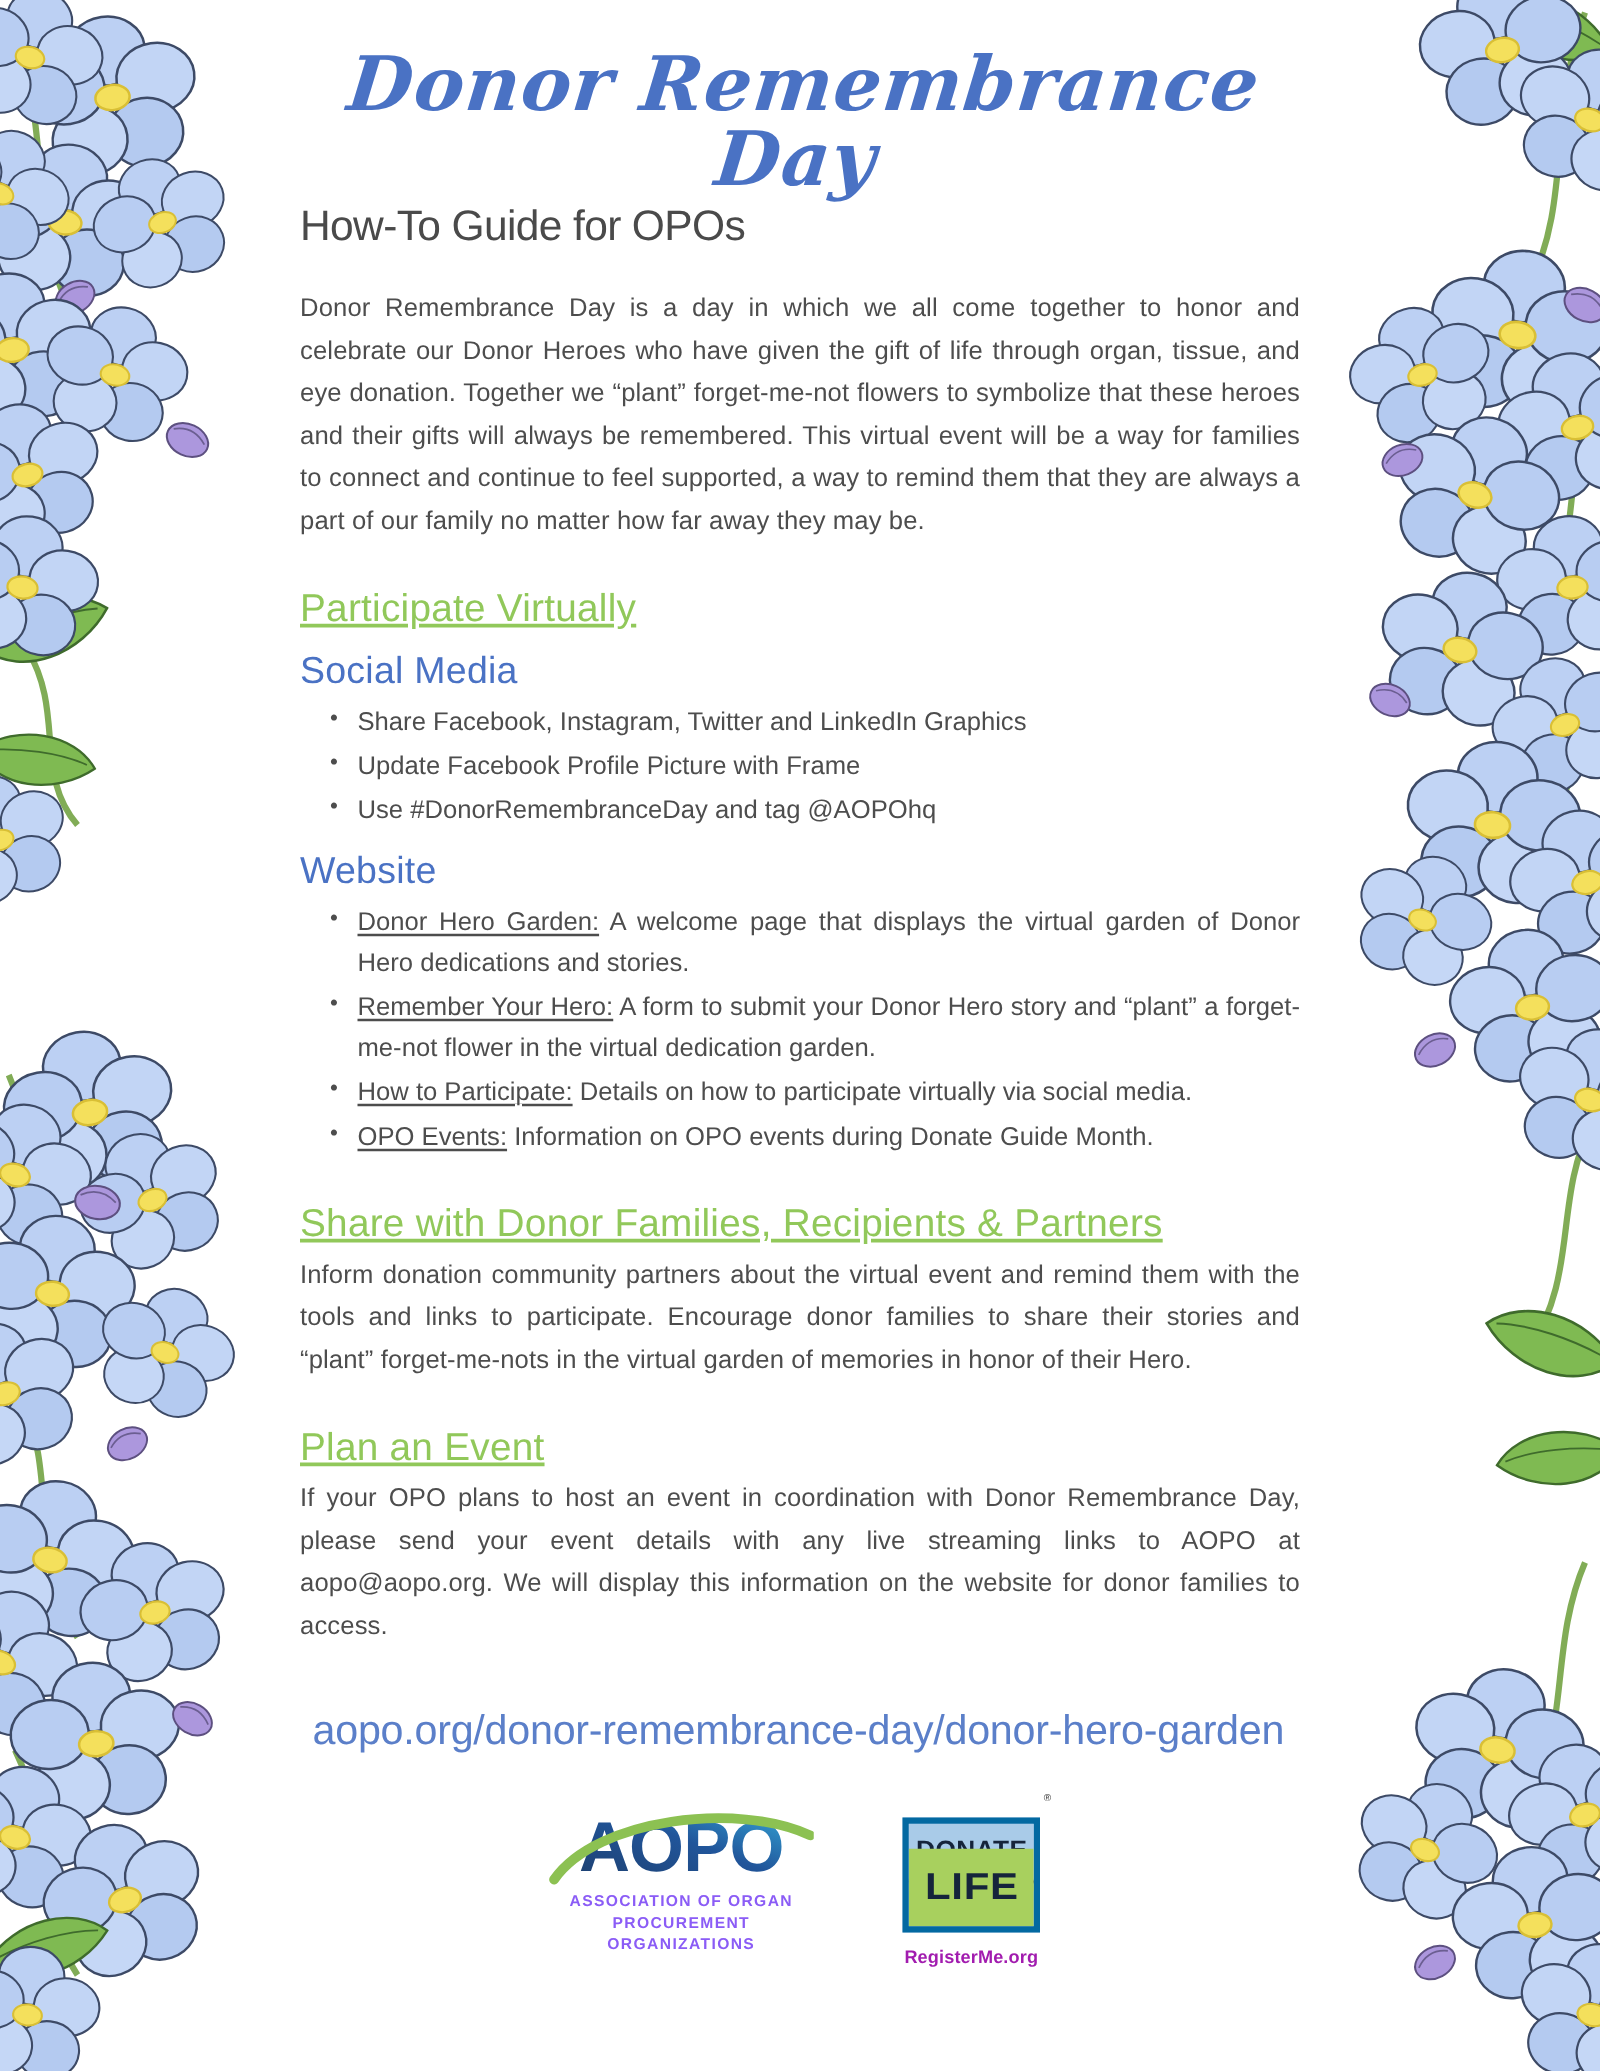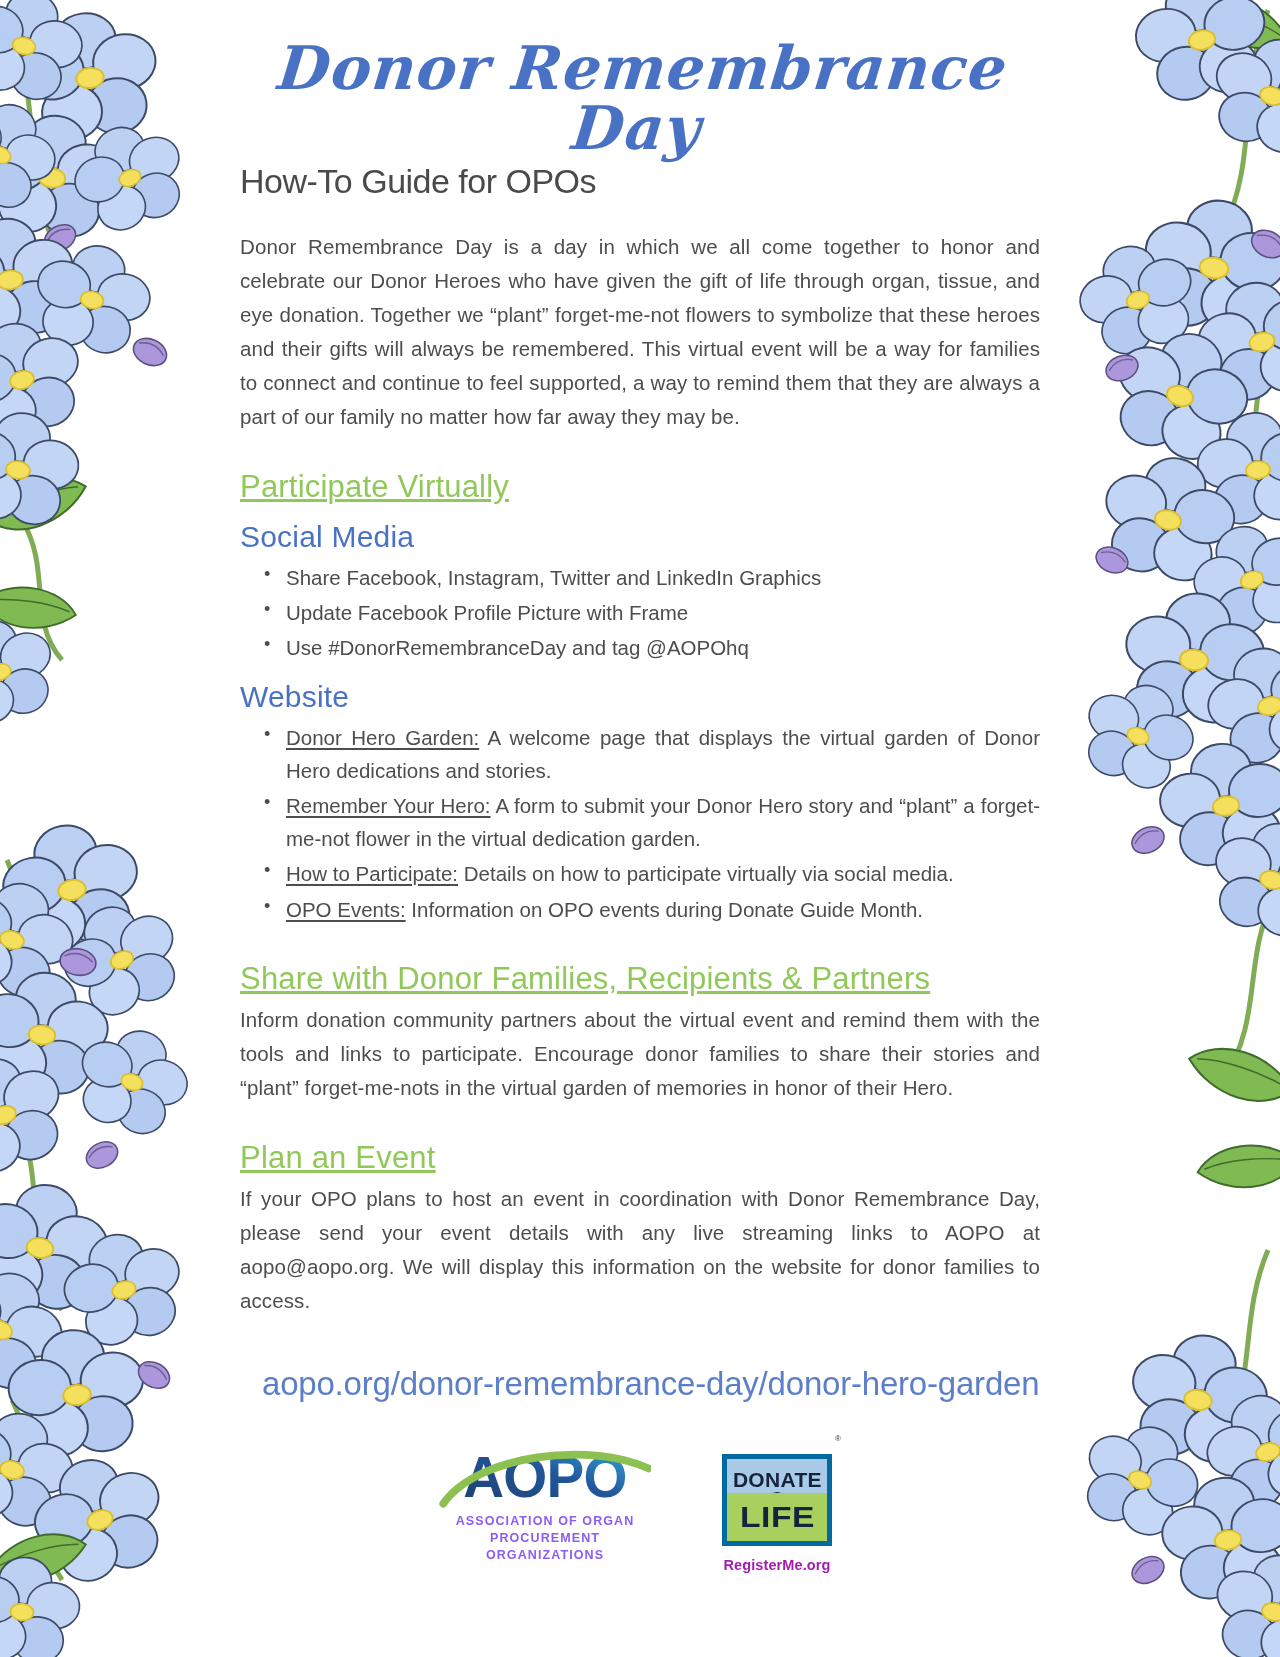--- a/index.html
+++ b/index.html
@@ -113,21 +113,21 @@
   ul.bullets.justified li { text-align: justify; }
   ul.bullets li .term {
     text-decoration: underline;
     text-underline-offset: 3px;
   }
 
   .url-line {
     font-size: 33px;
     color: #5b7fc9;
     letter-spacing: -0.2px;
-    margin: 46px 0 0 22px;
+    margin: 46px 0 0 10px;
     line-height: 1.2;
   }
 
   
   .footer {
     position: relative;
     z-index: 3;
     margin-top: 34px;
     display: flex;
     justify-content: center;
@@ -164,21 +164,21 @@
   }
   .dl-word-donate {
     font-family: "Liberation Sans", sans-serif;
     font-weight: 700;
     font-size: 20px;
     color: #15243b;
     letter-spacing: 0.3px;
     transform: scaleX(1.05);
   }
   .dl-bottom {
-    position: absolute; left: 0; bottom: 0; width: 100%; height: 48px;
+    position: absolute; left: 0; bottom: 0; width: 100%; height: 62px;
     background: #a8d05e;
     display: flex; align-items: center; justify-content: center;
   }
   .dl-word-life {
     font-family: "Liberation Sans", sans-serif;
     font-weight: 700;
     font-size: 30px;
     color: #15243b;
     letter-spacing: 0.5px;
     transform: scaleX(1.12);

